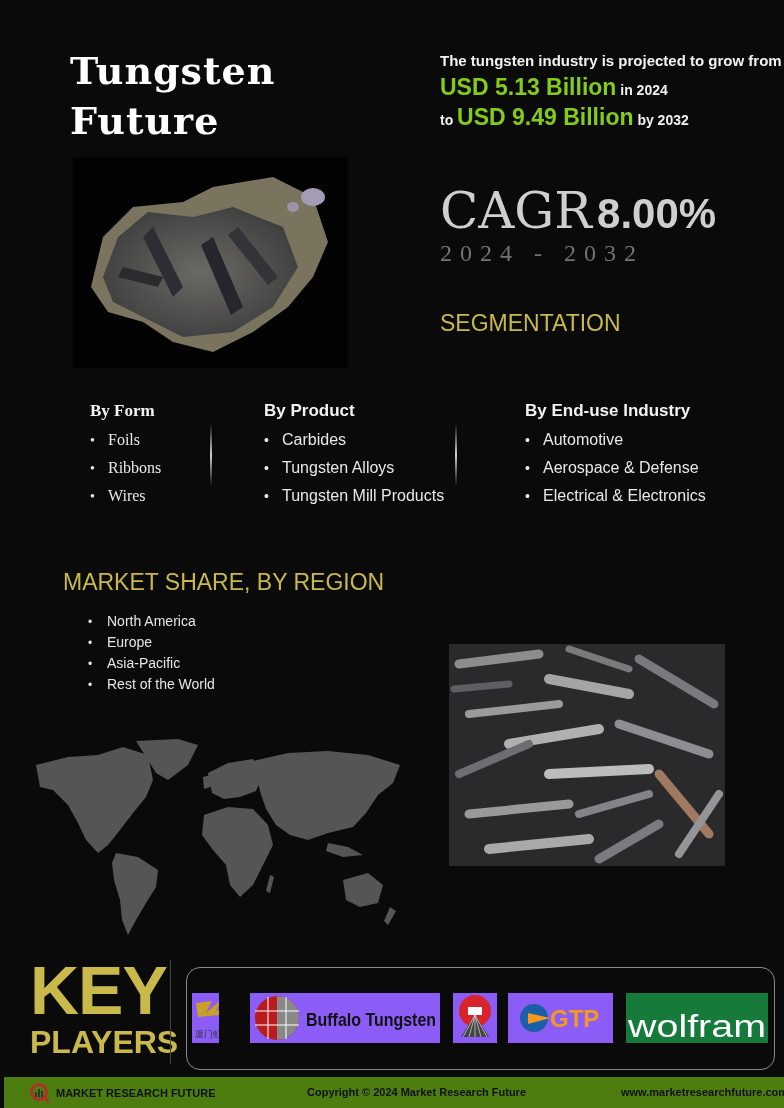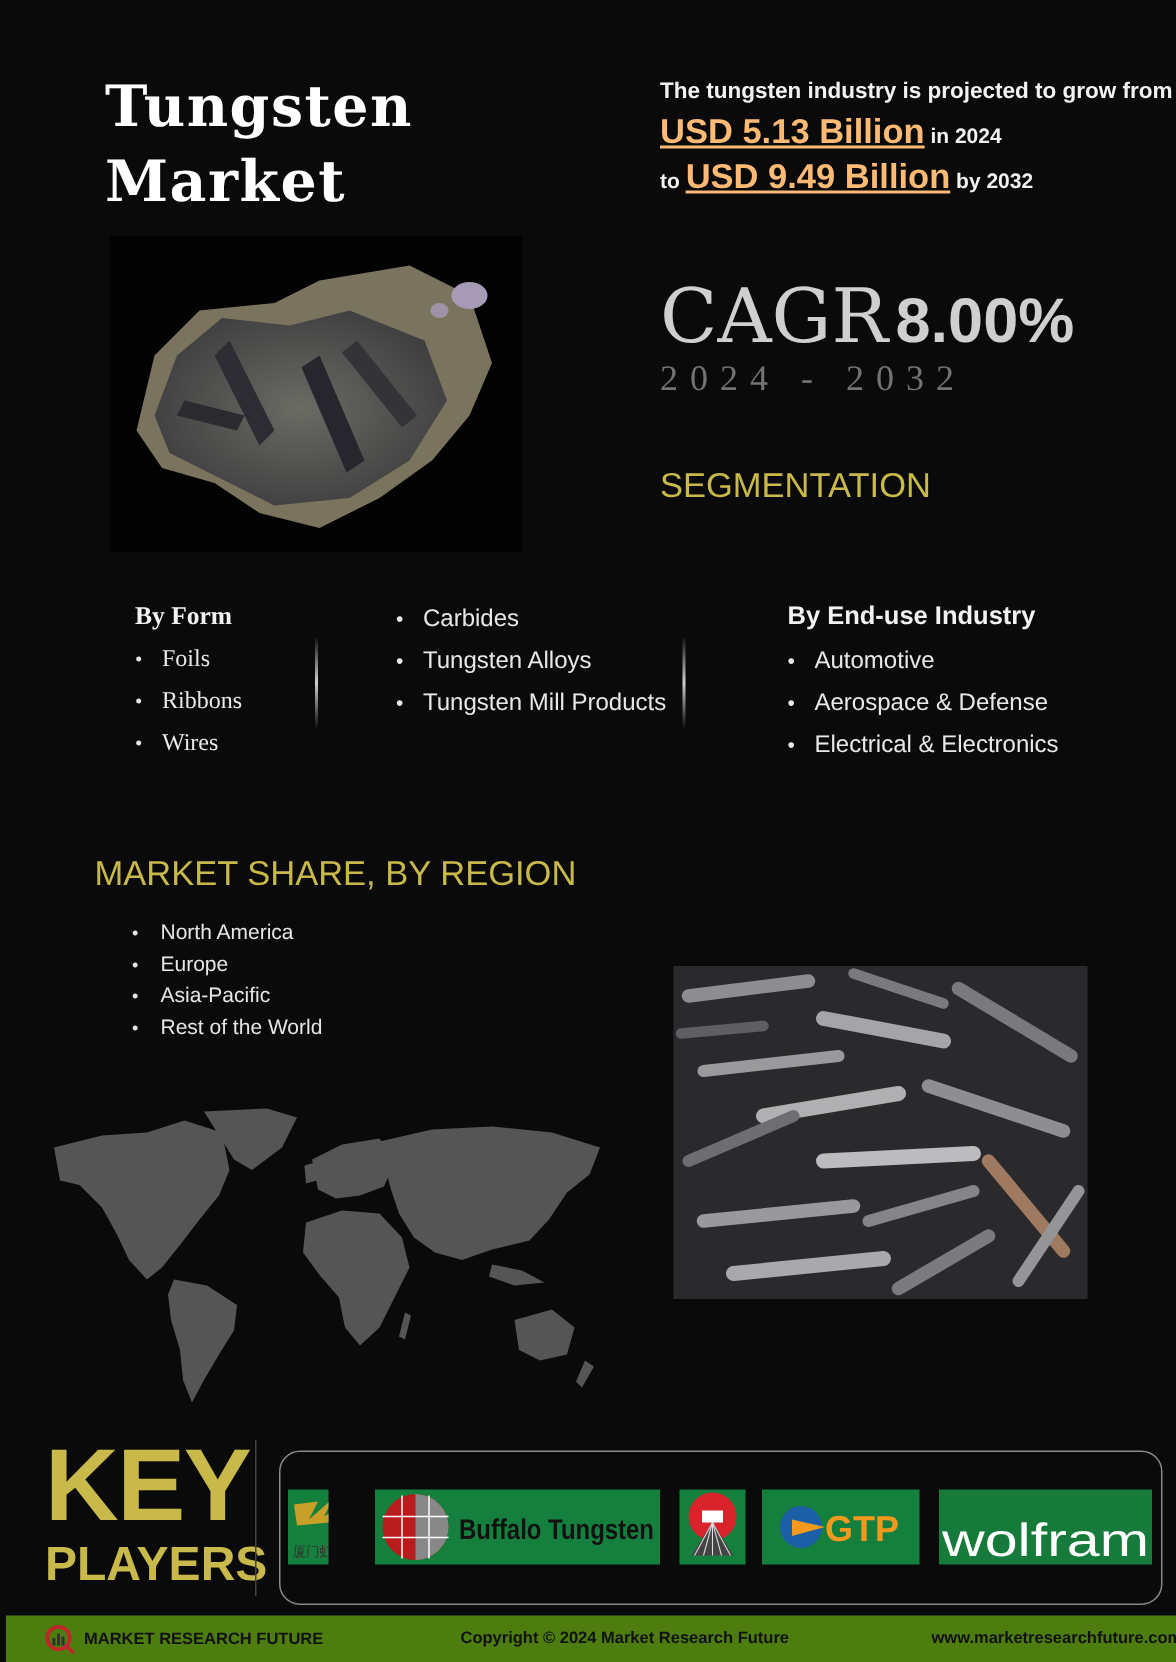--- a/index.html
+++ b/index.html
@@ -6,21 +6,21 @@
   html, body { width: 784px; height: 1108px; background: #0b0a0b; overflow: hidden; }
   body { position: relative; font-family: "Liberation Sans", sans-serif; color: #eee; }
   .abs { position: absolute; }
 
   .title { left: 70px; top: 46px; font-family: "DejaVu Serif", serif; font-weight: bold; font-size: 38px; line-height: 50px; color: #fff; letter-spacing: 1px; }
 
   .ore-img { left: 73px; top: 157px; width: 275px; height: 211px; background: #020202; overflow: hidden; }
 
   .intro { left: 440px; top: 52px; font-weight: bold; font-size: 15px; color: #f2f2f2; }
   .growth-line { left: 440px; font-weight: bold; color: #f2f2f2; font-size: 14px; white-space: nowrap; }
-  .growth-line .big { color: #fdba74; font-size: 23px; text-decoration: underline; }
+  .growth-line .big { color: #84cc16; font-size: 23px; }
   .gl1 { top: 74px; }
   .gl2 { top: 104px; }
 
   .cagr { left: 440px; top: 182px; font-family: "DejaVu Serif", serif; color: #cfcfcf; white-space: nowrap; }
   .cagr .c-label { font-size: 50px; font-weight: normal; }
   .cagr .c-val { font-family: "Liberation Sans", sans-serif; font-weight: bold; font-size: 42px; }
   .cagr-period { left: 440px; top: 240px; font-family: Liberation Serif, serif; font-size: 24px; letter-spacing: 8px; color: #737373; white-space: nowrap; }
 
   .gold-head { color: #c8b94a; font-weight: normal; font-size: 23px; font-family: "Liberation Sans", sans-serif; }
   .seg-head { left: 440px; top: 310px; }
@@ -44,38 +44,38 @@
 
   .map { left: 28px; top: 735px; width: 392px; height: 200px; }
 
   .tools-img { left: 449px; top: 644px; width: 276px; height: 222px; background: #2b2b2e; overflow: hidden; }
 
   .key { left: 30px; top: 952px; color: #c8b94a; font-weight: bold; font-size: 68px; line-height: 76px; letter-spacing: -1px; }
   .players { left: 30px; top: 1024px; color: #c8b94a; font-weight: bold; font-size: 32px; }
   .kp-div { left: 170px; top: 960px; width: 1px; height: 104px; background: #444; }
 
   .logo-box { left: 186px; top: 967px; width: 589px; height: 103px; border: 1.5px solid #8a8a8a; border-radius: 14px; }
-  .logo { position: absolute; top: 25px; height: 50px; background: #15803d; overflow: hidden; }
+  .logo { position: absolute; top: 25px; height: 50px; background: #8b5cf6; overflow: hidden; }
   .lg1 { left: 5px; width: 27px; }
   .lg2 { left: 63px; width: 190px; }
   .lg3 { left: 266px; width: 44px; }
   .lg4 { left: 321px; width: 105px; }
   .lg5 { left: 439px; width: 142px; background: #157a3a; }
 
   .footer { left: 4px; top: 1077px; width: 784px; height: 31px; background: #4d7c0f; }
   .f-brand { left: 26px; top: 6px; display: flex; align-items: center; gap: 6px; font-weight: bold; font-size: 11px; color: #111; }
   .f-copy { left: 303px; top: 9px; font-weight: bold; font-size: 11px; color: #111; }
   .f-url { left: 617px; top: 9px; font-weight: bold; font-size: 11px; color: #111; }
 </style>
 </head>
 <body>
 
 <div class="abs title">
   <div>Tungsten</div>
-  <div>Market</div>
+  <div>Future</div>
 </div>
 
 <div class="abs ore-img">
   <svg width="275" height="211" viewBox="0 0 275 211">
     <defs>
       <radialGradient id="rg1" cx="50%" cy="50%" r="60%">
         <stop offset="0%" stop-color="#6b6a64"></stop>
         <stop offset="100%" stop-color="#3a3a3c"></stop>
       </radialGradient>
     </defs>
@@ -112,20 +112,21 @@
 <div class="abs seg-col col1">
   <h3>By Form</h3>
   <ul>
     <li><span class="dot">•</span><span>Foils</span></li>
     <li><span class="dot">•</span><span>Ribbons</span></li>
     <li><span class="dot">•</span><span>Wires</span></li>
   </ul>
 </div>
 <div class="abs vdiv vd1"></div>
 <div class="abs seg-col col2">
+  <h3>By Product</h3>
   <ul>
     <li><span class="dot">•</span><span>Carbides</span></li>
     <li><span class="dot">•</span><span>Tungsten Alloys</span></li>
     <li><span class="dot">•</span><span>Tungsten Mill Products</span></li>
   </ul>
 </div>
 <div class="abs vdiv vd2"></div>
 <div class="abs seg-col col3">
   <h3>By End-use Industry</h3>
   <ul>

